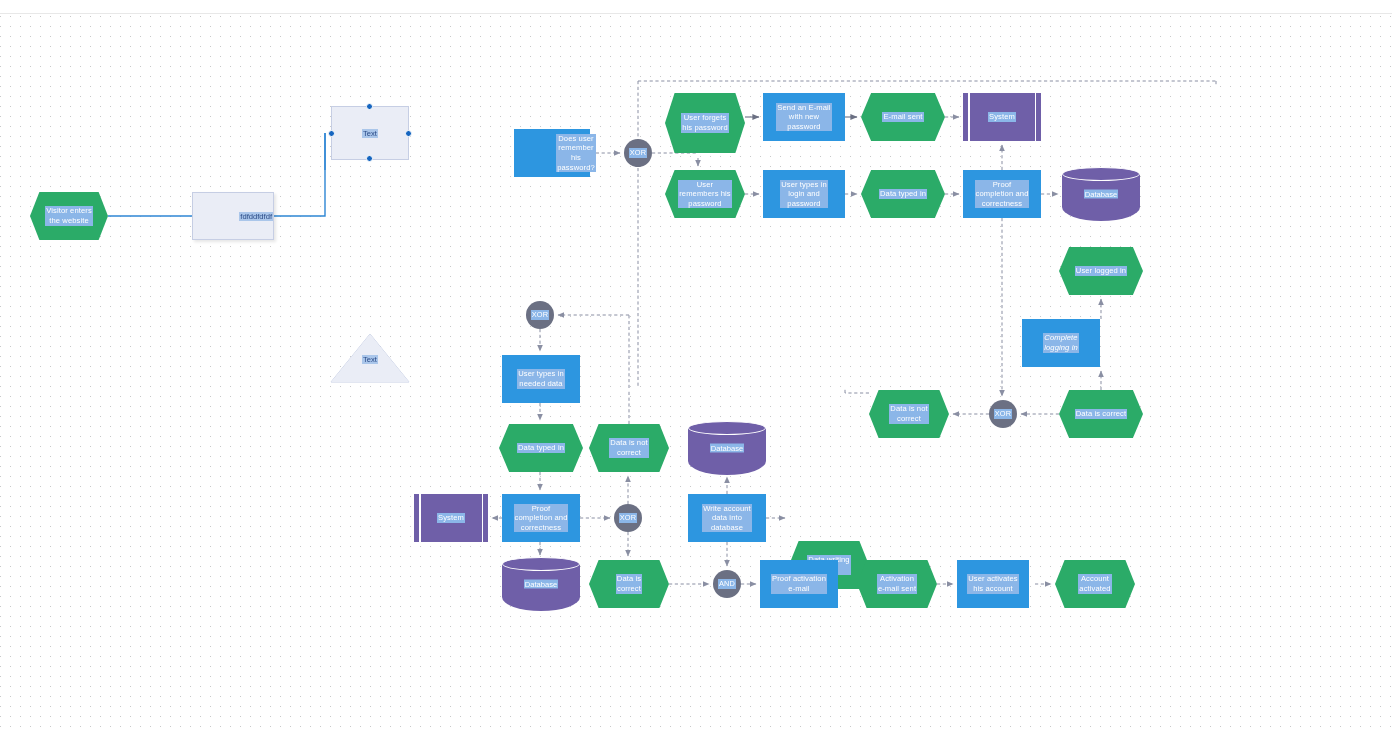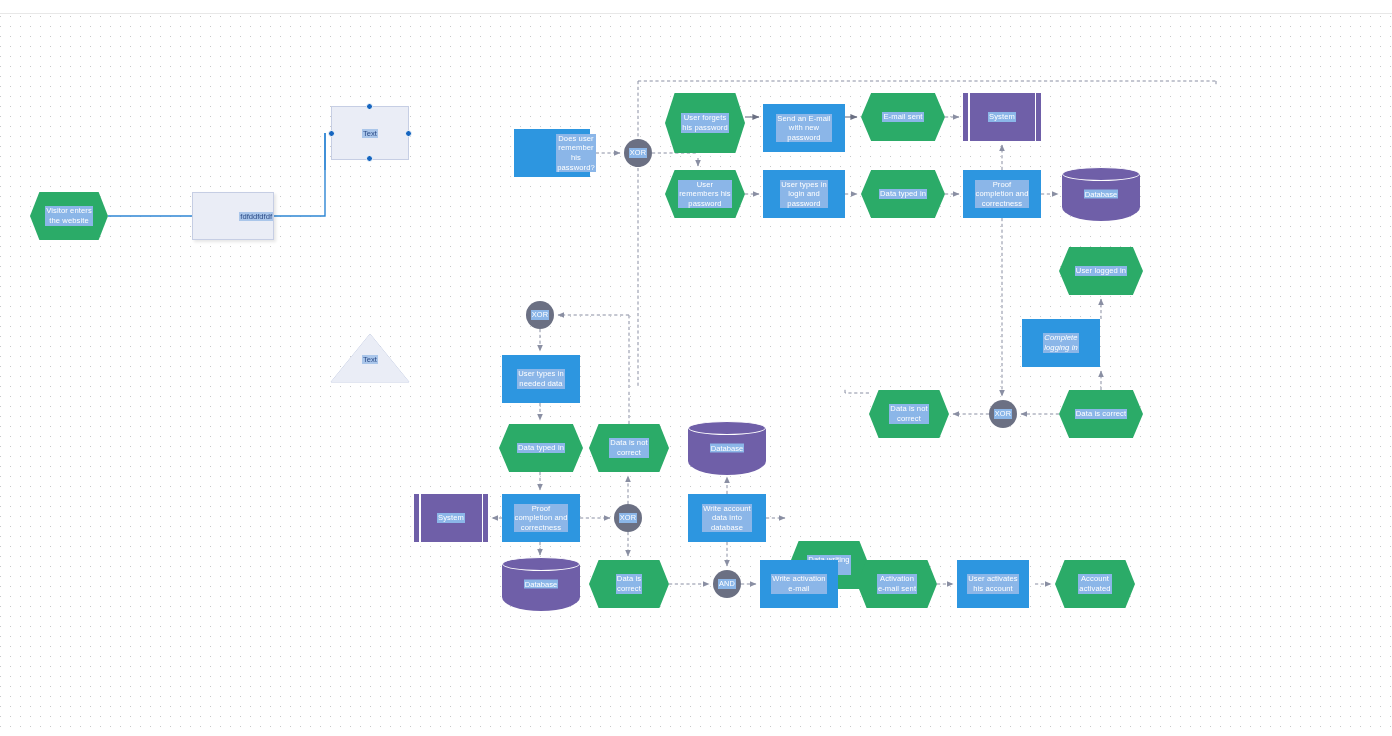--- a/index.html
+++ b/index.html
@@ -290,21 +290,21 @@
 
     <div class="node gw" style="left:624px;top:124px;width:28px;height:28px;">
       <span class="lbl">XOR</span>
     </div>
 
     <div class="node evt" style="left:665px;top:78px;width:80px;height:60px;">
       <span class="lbl">User forgets
 his password</span>
     </div>
 
-    <div class="node proc" style="left:763px;top:78px;width:82px;height:48px;margin-top:11px;">
+    <div class="node proc" style="left:763px;top:78px;width:82px;height:48px;">
       <span class="lbl">Send an E-mail
 with new
 password</span>
     </div>
 
     <div class="node evt" style="left:861px;top:78px;width:84px;height:48px;">
       <span class="lbl">E-mail sent</span>
     </div>
 
     <div class="node sysbox" style="left:963px;top:78px;width:78px;height:48px;display:flex;align-items:center;justify-content:center;">
@@ -425,21 +425,21 @@
     <div class="node evt" style="left:589px;top:545px;width:80px;height:48px;">
       <span class="lbl">Data is
 correct</span>
     </div>
 
     <div class="node gw" style="left:713px;top:555px;width:28px;height:28px;">
       <span class="lbl">AND</span>
     </div>
 
     <div class="node proc" style="left:760px;top:545px;width:78px;height:48px;">
-      <span class="lbl">Write activation
+      <span class="lbl">Proof activation
 e-mail</span>
     </div>
 
     <div class="node evt" style="left:857px;top:545px;width:80px;height:48px;">
       <span class="lbl">Activation
 e-mail sent</span>
     </div>
 
     <div class="node proc" style="left:957px;top:545px;width:72px;height:48px;">
       <span class="lbl">User activates

